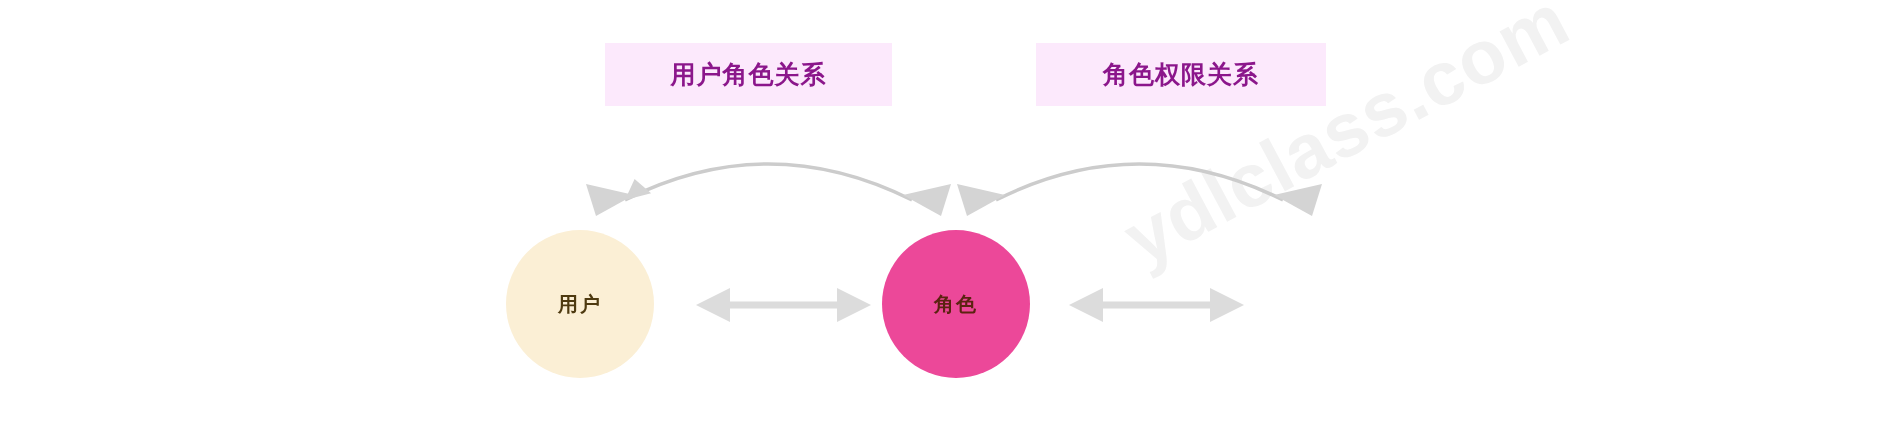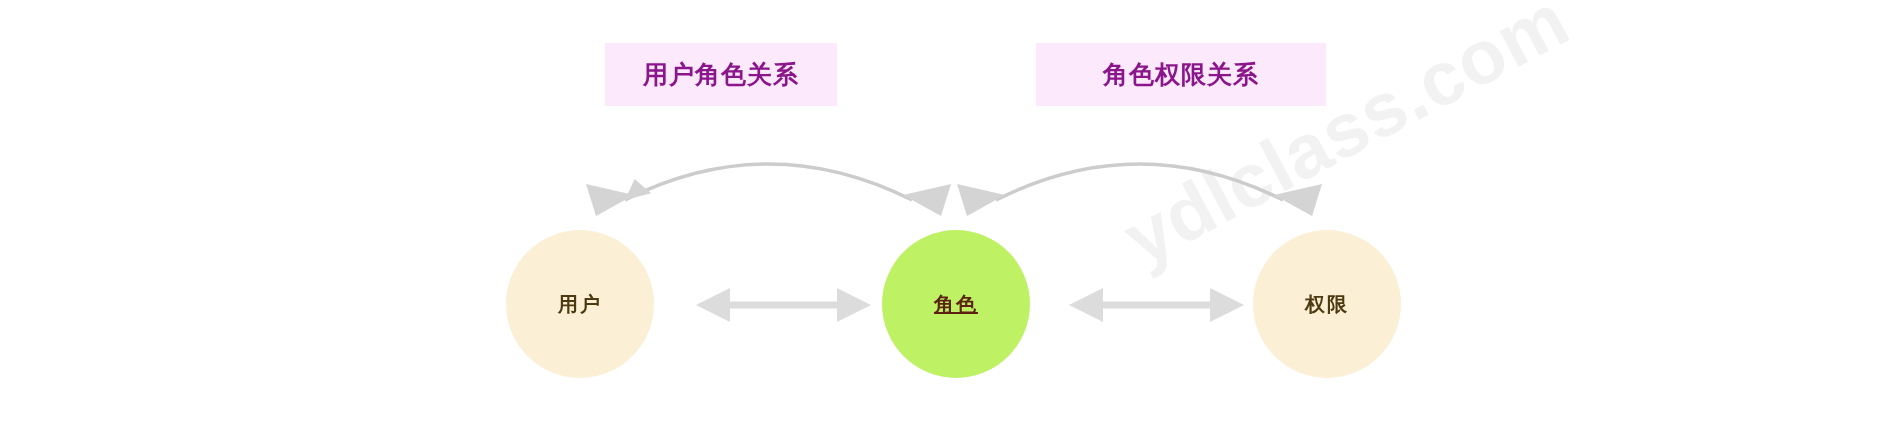--- a/index.html
+++ b/index.html
@@ -57,21 +57,21 @@
     background: #fce9fc;
     display: flex;
     align-items: center;
     justify-content: center;
     font-size: 25px;
     font-weight: bold;
     color: #8b168b;
     letter-spacing: 1px;
     white-space: nowrap;
   }
-  #label-user-role  { left: 605px; top: 43px; width: 232px; }
+  #label-user-role  { left: 605px; top: 43px; width: 287px; }
   #label-role-perm  { left: 1005px; top: 43px; width: 290px; margin-left: 31px; }
 
   
   .node {
     position: absolute;
     width: 148px;
     height: 148px;
     border-radius: 50%;
     display: flex;
     align-items: center;
@@ -81,23 +81,22 @@
     letter-spacing: 2px;
     white-space: nowrap;
   }
   #node-user {
     left: 506px; top: 230px;
     background: #fbefd5;
     color: #4e3a10;
   }
   #node-role {
     left: 882px; top: 230px;
-    background: #bef264;
+    background: #ec4899;
     color: #5b2310;
-    text-decoration: underline;
   }
   #node-permission {
     left: 1253px; top: 230px;
     background: #fbefd5;
     color: #4e3a10;
   }
 </style>
 </head>
 <body>
 
@@ -136,15 +135,14 @@
   </svg>
 
   <div class="rel-label" id="label-user-role">用户角色关系</div>
 
   <div class="rel-label" id="label-role-perm">角色权限关系</div>
 
   <div class="node" id="node-user">用户</div>
 
   <div class="node" id="node-role">角色</div>
 
-  <div class="node" id="node-permission">权限</div>
 
 </div>
 
 </body></html>

